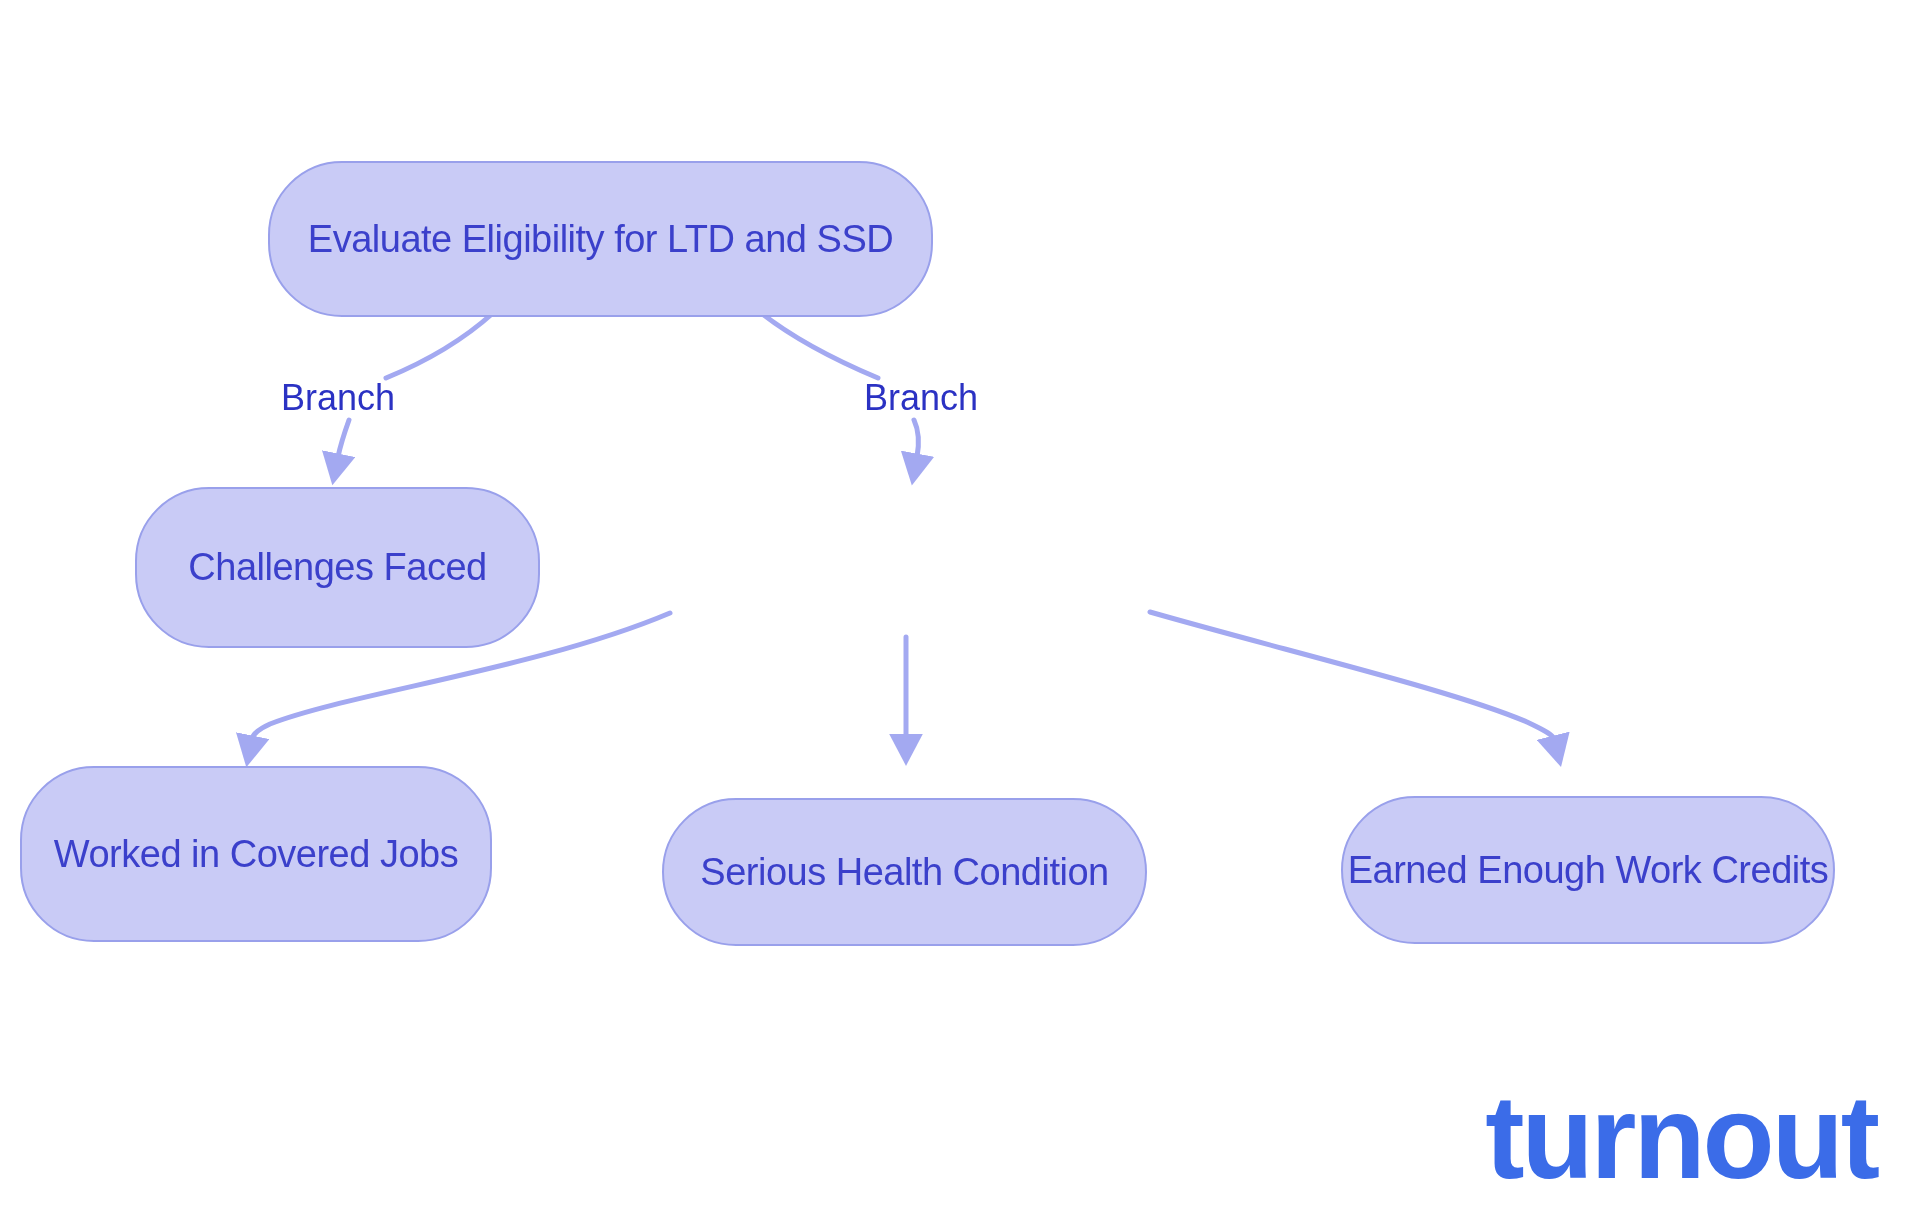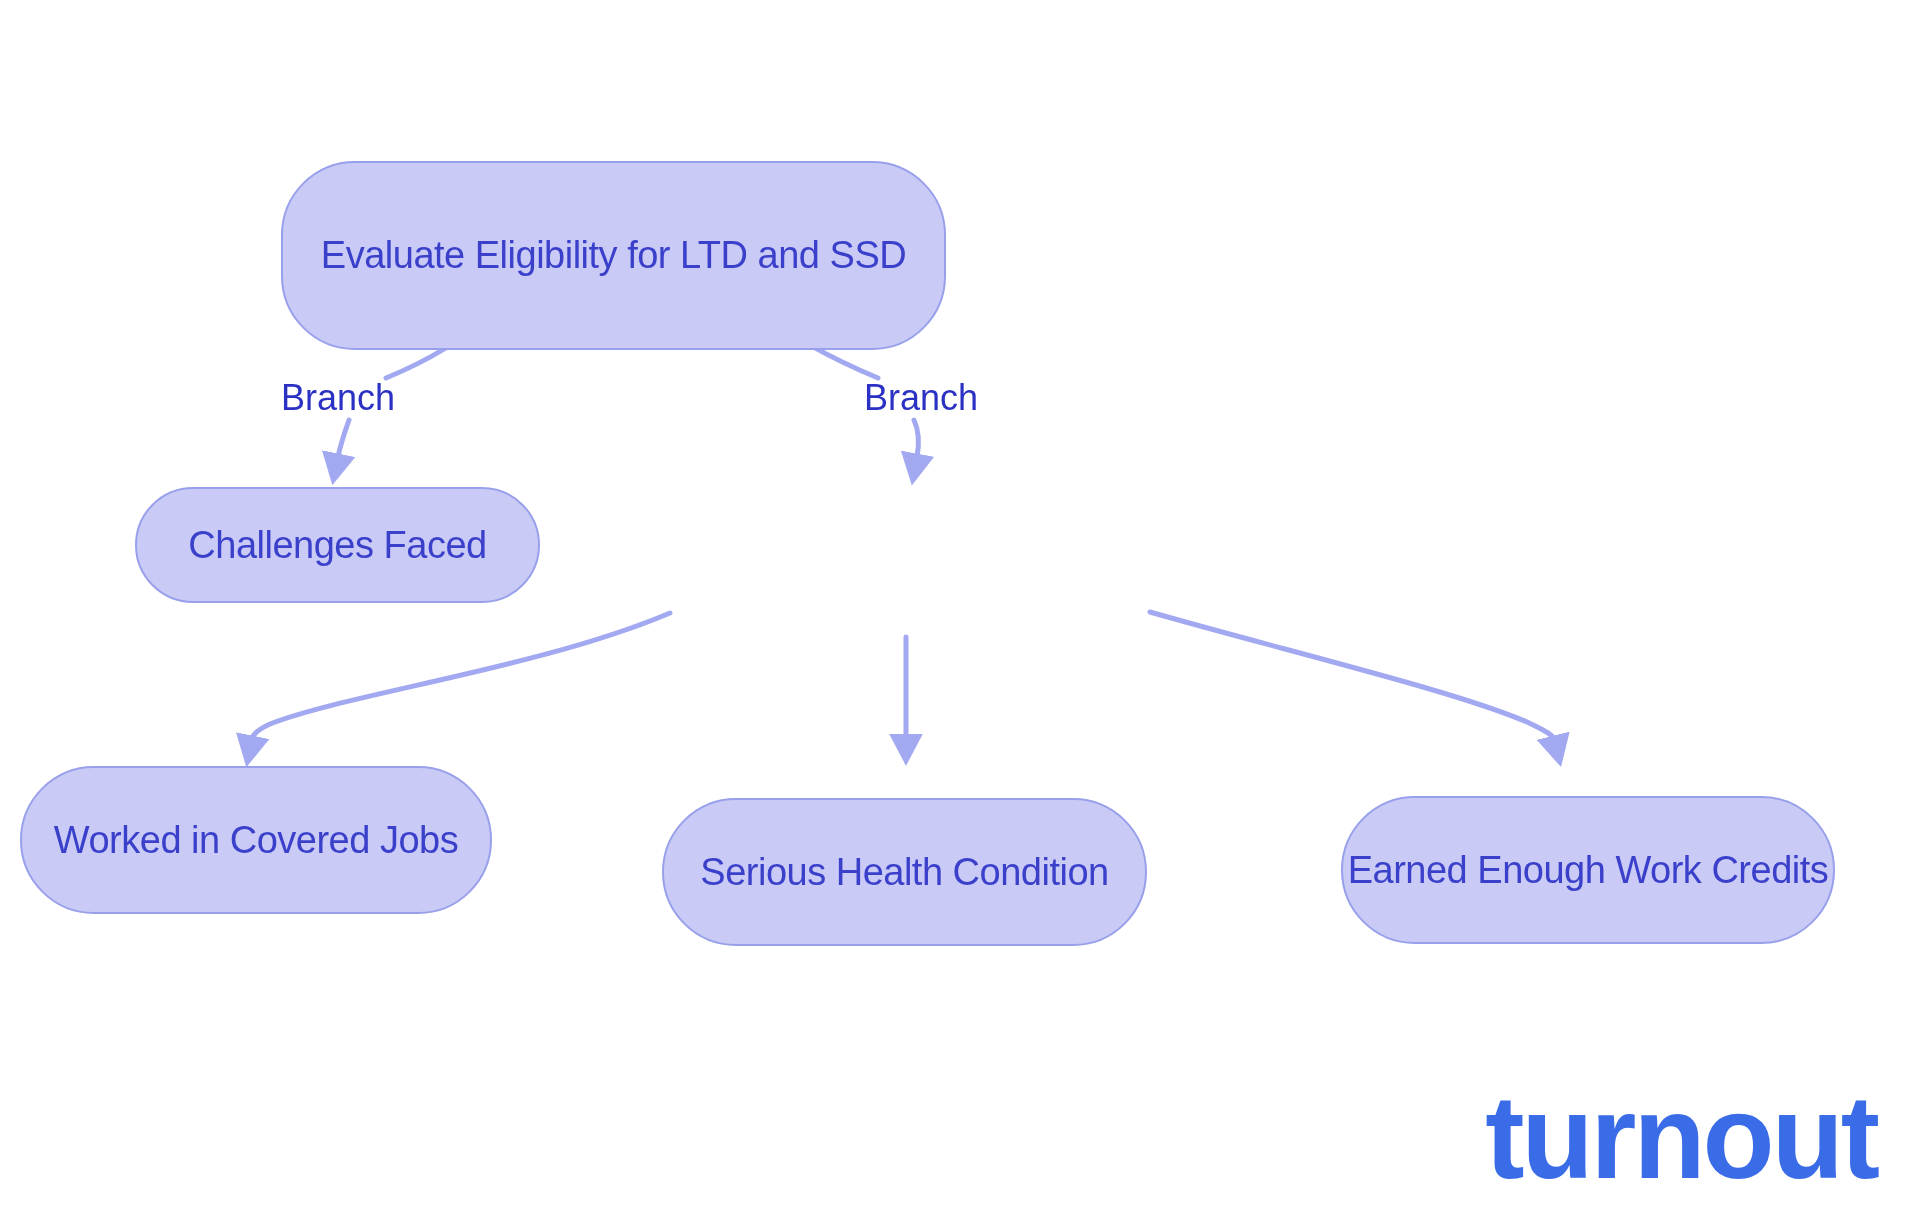--- a/index.html
+++ b/index.html
@@ -48,24 +48,24 @@
     letter-spacing: -0.5px;
     white-space: nowrap;
   }
   .edge-label {
     position: absolute;
     transform: translate(-50%, -50%);
     color: var(--branch-label, #2b32c3);
     font-size: 36px;
     white-space: nowrap;
   }
-  .node-evaluate    { left: 281px;  top: 161px; width: 665px; height: 189px; }
-  .node-challenges  { left: 135px;  top: 487px; width: 405px; height: 116px; }
+  .node-evaluate    { left: 268px;  top: 161px; width: 665px; height: 156px; }
+  .node-challenges  { left: 135px;  top: 487px; width: 405px; height: 161px; }
   .node-eligibility { left: 677px;  top: 487px; width: 470px; height: 148px; }
-  .node-worked      { left: 20px;   top: 766px; width: 472px; height: 148px; }
+  .node-worked      { left: 20px;   top: 766px; width: 472px; height: 176px; }
   .node-serious     { left: 662px;  top: 798px; width: 485px; height: 148px; }
   .node-earned      { left: 1313px; top: 796px; width: 494px; height: 148px; margin-left: 28px; }
   .edge-label-left  { left: 338px; top: 398px; }
   .edge-label-right { left: 921px; top: 398px; }
   .logo {
     position: absolute;
     right: 43px;
     top: 1078px;
     color: var(--logo, #3b6ce8);
     font-size: 118px;

